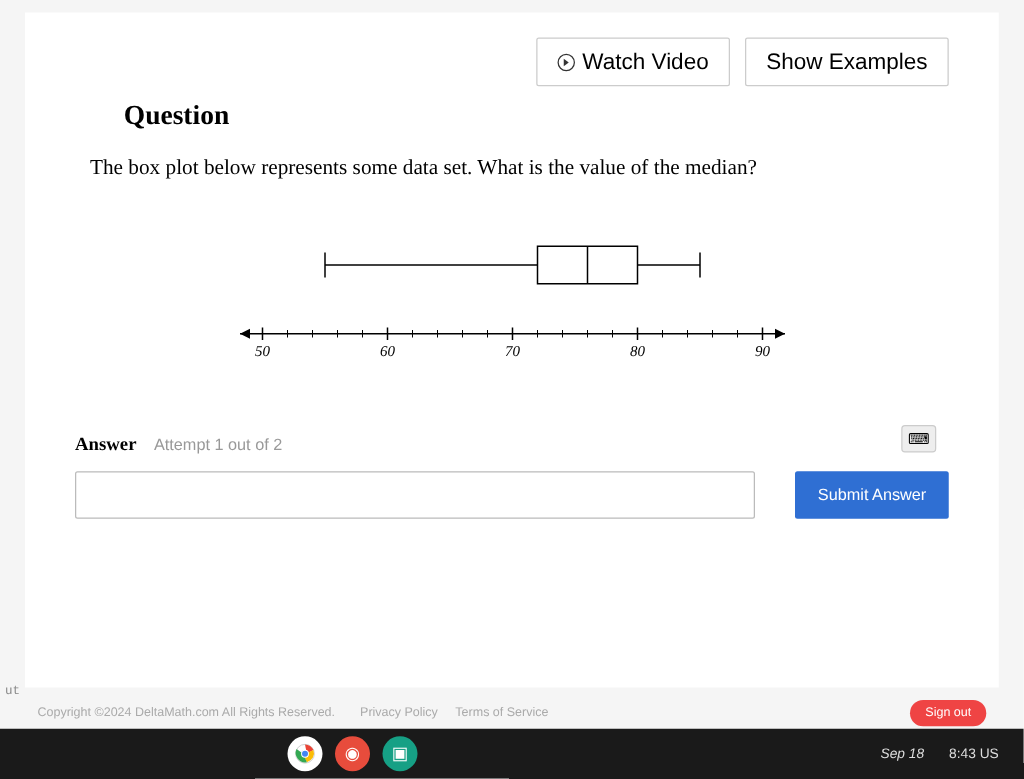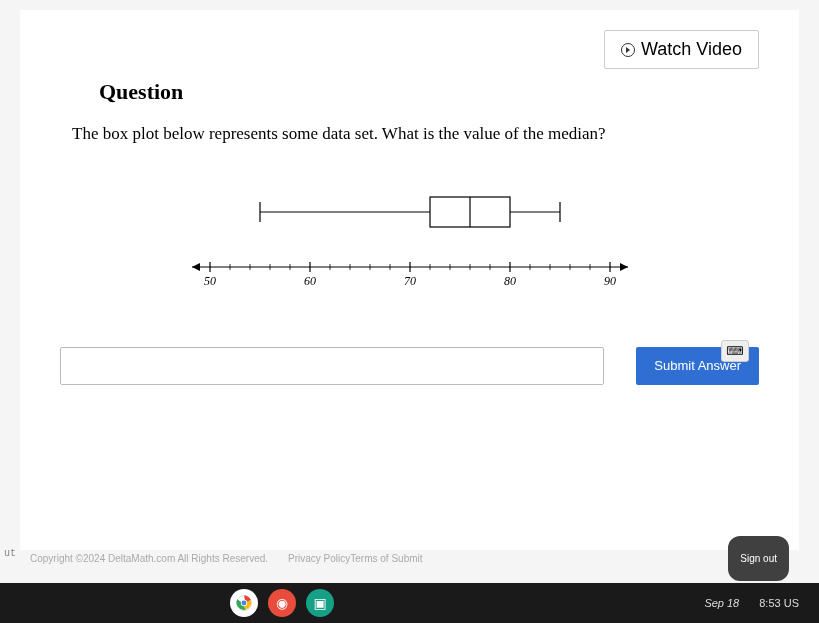--- a/index.html
+++ b/index.html
@@ -125,28 +125,28 @@
       position: absolute;
       bottom: 42px;
       left: 30px;
       right: 30px;
       display: flex;
       align-items: center;
       font-size: 10px;
       color: #aaa;
       font-family: Arial, sans-serif;
     }
-    .footer .links { display: flex; }
+    .footer .links { display: flex; gap: 14px; }
     .footer .spacer { flex: 1; }
     .signout-btn {
-      background: #404040;
+      background: #ef4444;
       color: #fff;
       border: none;
       border-radius: 12px;
-      padding: 17px 12px;
+      padding: 5px 12px;
       font-size: 10px;
       cursor: pointer;
     }
     .taskbar {
       position: absolute;
       bottom: 0; left: 0; right: 0;
       height: 40px;
       background: #1a1a1a;
       display: flex;
       align-items: center;
@@ -181,20 +181,23 @@
 <body>
 
 <div class="page-container">
 
   <div class="top-actions">
     <button class="btn-outline">
       <span class="play-circle">
           <span class="play-triangle"></span>
         </span>
       <span>Watch Video</span>
+    </button>
+    <button class="btn-outline">
+      <span>Show Examples</span>
     </button>
   </div>
 
   <div class="question-heading">Question</div>
   <div class="question-text">The box plot below represents some data set. What is the value of the median?</div>
 
   <div class="boxplot-wrap">
     <svg class="boxplot-svg" id="boxplot" width="460" height="120">
         <line x1="12" y1="90" x2="448" y2="90" stroke="#000" stroke-width="1.2"></line>
         <polygon points="12,90 20,86 20,94" fill="#000"></polygon>
@@ -230,34 +233,38 @@
         <line x1="80" y1="25" x2="80" y2="45" stroke="#000" stroke-width="1.2"></line>
         <line x1="380" y1="25" x2="380" y2="45" stroke="#000" stroke-width="1.2"></line>
         <rect x="250.00000000000003" y="20" width="79.99999999999997" height="30" fill="#fff" stroke="#000" stroke-width="1.2"></rect>
         <line x1="290" y1="20" x2="290" y2="50" stroke="#000" stroke-width="1.2"></line>
       </svg>
   </div>
 
   <div class="keyboard-btn">⌨</div>
 
   <div class="answer-section">
+    <div>
+      <span class="answer-label">Answer</span>
+      <span class="attempt-text">Attempt 1 out of 2</span>
+    </div>
     <div class="answer-row">
       <input class="answer-input" type="text" value="" style="">
       <button class="submit-btn">Submit Answer</button>
     </div>
   </div>
 
 </div>
 
 <div class="footer">
   <span>Copyright ©2024 DeltaMath.com All Rights Reserved.</span>
   <span style="width:20px"></span>
   <div class="links">
     <span>Privacy Policy</span>
-    <span>Terms of Submit</span>
+    <span>Terms of Service</span>
   </div>
   <div class="spacer"></div>
   <button class="signout-btn">Sign out</button>
 </div>
 
 <div class="sidebar-tab">ut</div>
 
 <div class="taskbar">
   <div style="width:200px"></div>
   <div class="tb-icon tb-chrome">
@@ -268,14 +275,14 @@
         <path d="M21 8 A10 10 0 0 1 14 21 L10 13" fill="#fbbc05"></path>
         <path d="M14 21 A10 10 0 0 1 3 7 L10 12" fill="#34a853"></path>
         <circle cx="12" cy="12" r="4.2" fill="#fff"></circle>
         <circle cx="12" cy="12" r="3.2" fill="#4285f4"></circle>
       </svg>
   </div>
   <div class="tb-icon tb-red">◉</div>
   <div class="tb-icon tb-teal">▣</div>
   <div class="tb-spacer"></div>
   <span class="tb-date">Sep 18</span>
-  <span class="tb-time">8:53 US</span>
+  <span class="tb-time">8:43 US</span>
 </div>
 
 </body></html>

